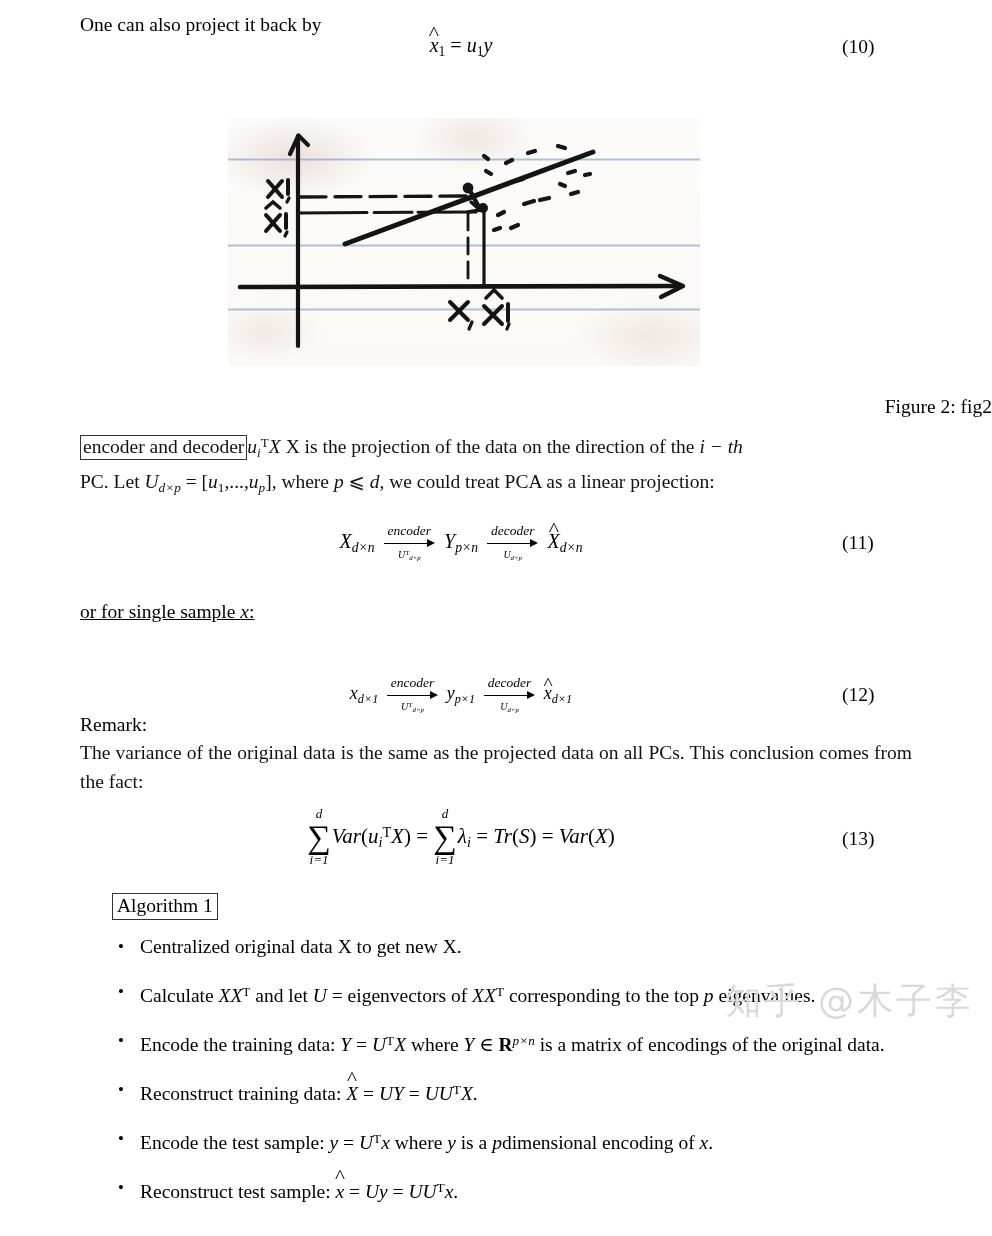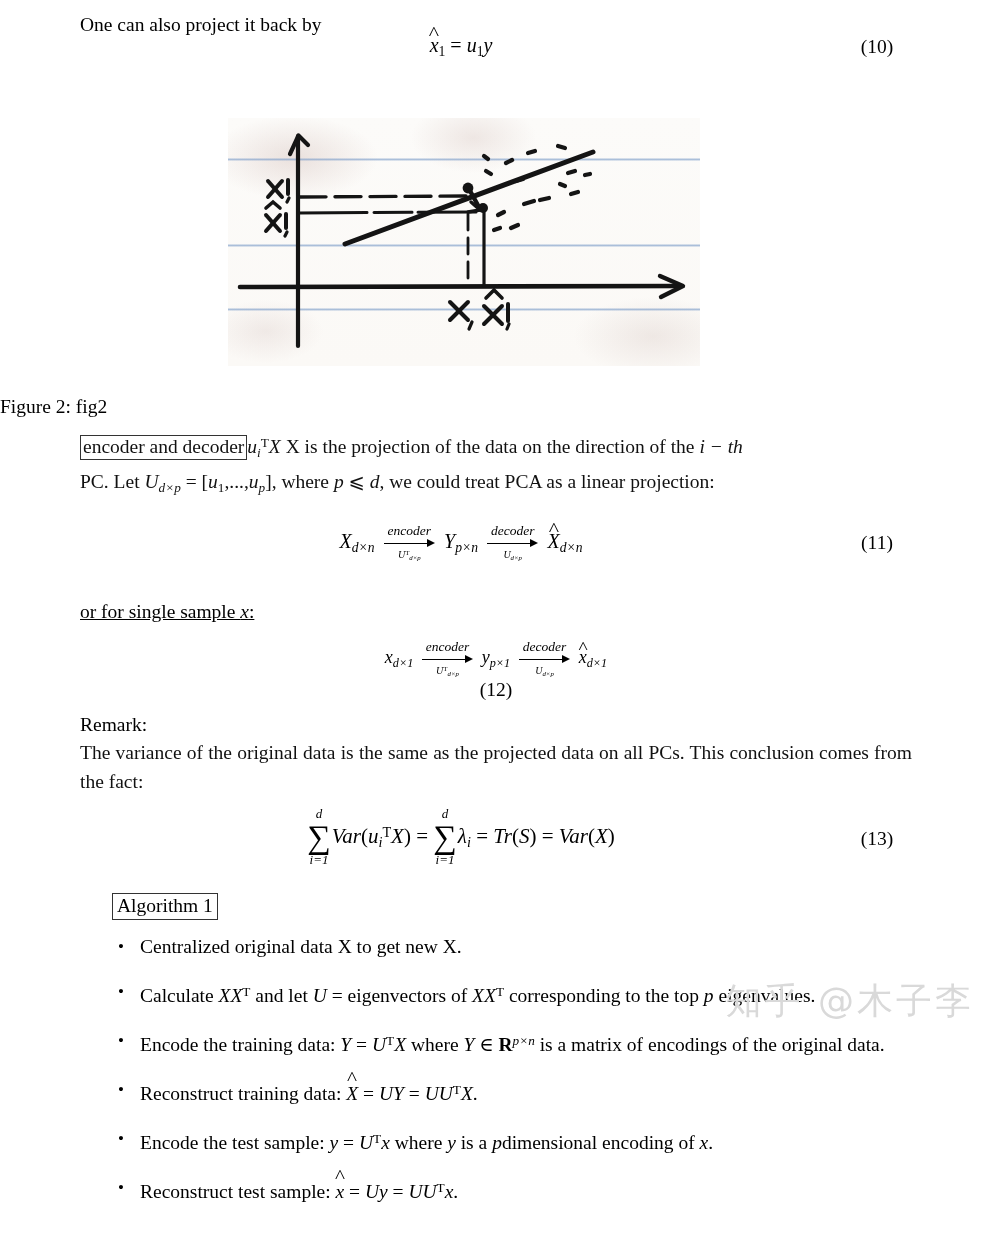--- a/index.html
+++ b/index.html
@@ -59,21 +59,21 @@
     display: flex;
     align-items: center;
   }
   .eq-body {
     flex: 1;
     text-align: center;
     font-size: 20px;
   }
   .eq-num {
     width: 70px;
-    text-align: center;
+    text-align: left;
     font-size: 19.5px;
     font-style: normal;
   }
 
   
   .arrowbox {
     display: inline-block;
     vertical-align: middle;
     text-align: center;
     margin: 0 4px;
@@ -170,21 +170,21 @@
     height: 3px;
     background: linear-gradient(to bottom,
         rgba(150,175,210,0.10),
         rgba(126,158,201,0.70) 45%,
         rgba(150,175,210,0.12));
   }
   .fig-caption {
     position: absolute;
     left: 0; top: 396px;
     width: 992px;
-    text-align: left;
+    text-align: right;
     font-size: 19.5px;
   }
 
   
   .bullets { position: absolute; left: 110px; top: 932px; width: 800px; }
   .bullet {
     position: relative;
     padding-left: 30px;
     font-size: 19.5px;
     line-height: 29px;
@@ -326,21 +326,21 @@
       </span>
       <span class="hat-wrap"><span class="hatmark">^</span><i>X</i></span><sub>d×n</sub>
     </div>
     <div class="eq-num">(11)</div>
   </div>
 
   <div class="plain" style="left:80px; top:597px;text-decoration:underline;">
     <span class="up">or for single sample </span><i>x</i><span class="up">:</span>
   </div>
 
-  <div class="eq-row" style="top:640px;flex-direction:column;">
+  <div class="eq-row" style="top:676px;">
     <div class="eq-body" style="font-size:18px;">
       <i>x</i><sub>d×1</sub>
       <span class="arrowbox">
         <span class="abov">encoder</span>
         <span class="line"></span>
         <span class="below"><i>U</i><sup class="upr">T</sup><sub>d×p</sub></span>
       </span>
       <i>y</i><sub>p×1</sub>
       <span class="arrowbox">
         <span class="abov">decoder</span>

